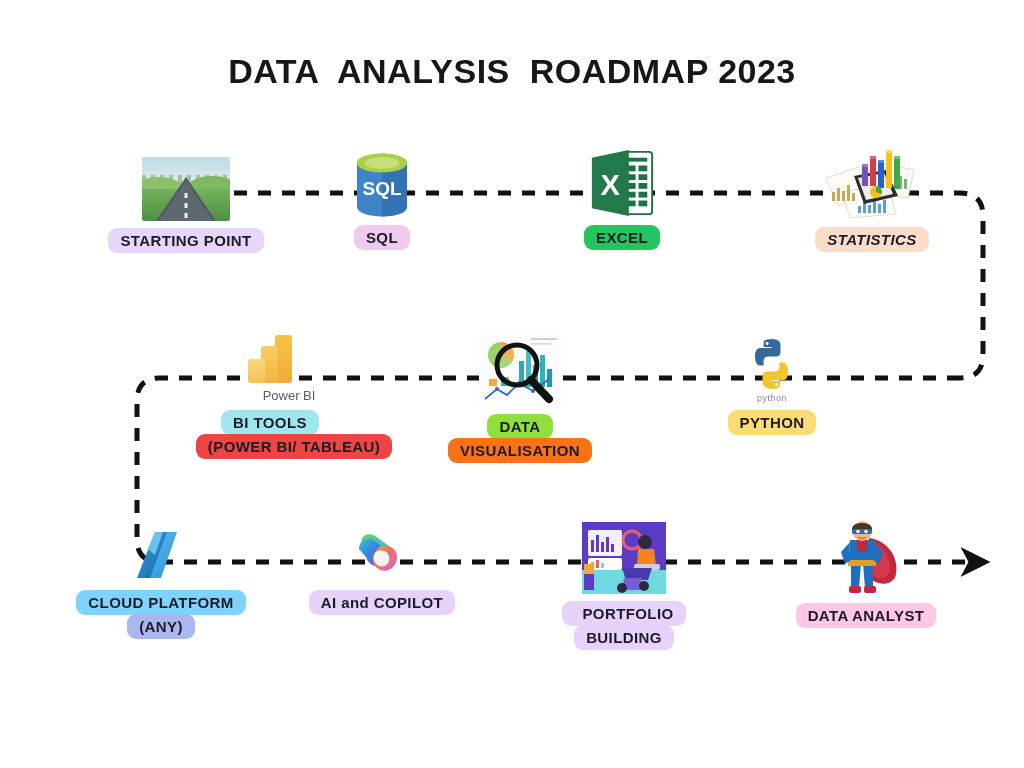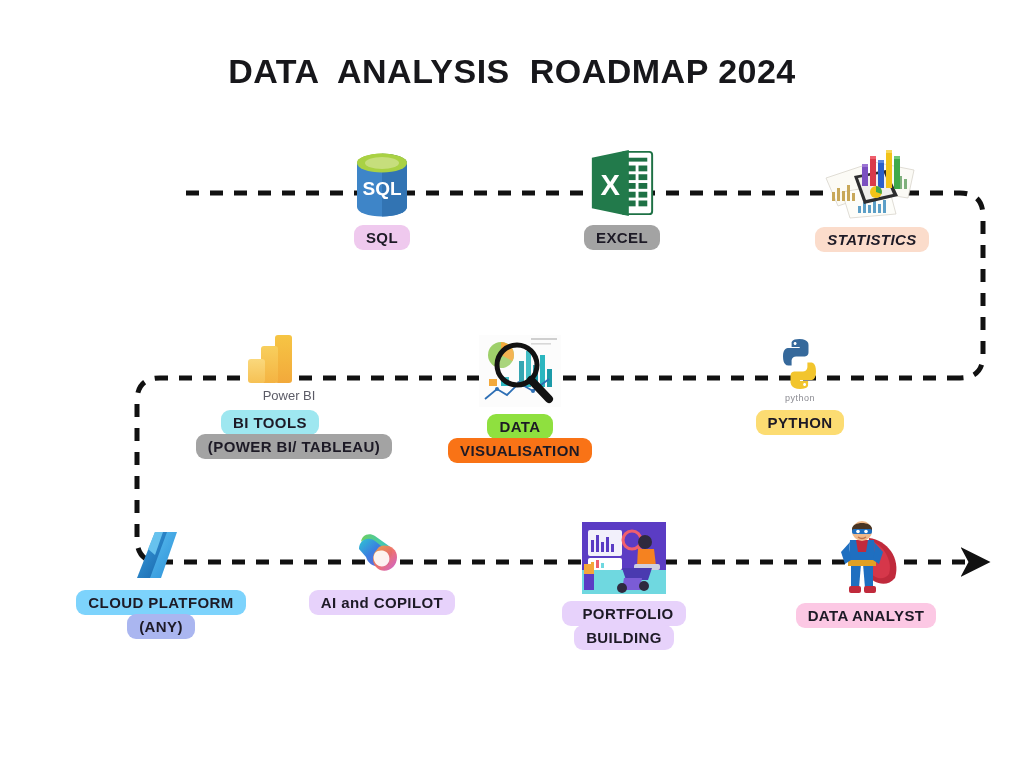--- a/index.html
+++ b/index.html
@@ -95,36 +95,53 @@
   .pf { width: 84px; height: 72px; position: relative; overflow:hidden; }
 
   
   .hero { width: 74px; height: 78px; position: relative; }
 </style>
 </head>
 <body>
 
 <div id="canvas">
 
-  <div id="title">DATA  ANALYSIS  ROADMAP 2024</div>
+  <div id="title">DATA  ANALYSIS  ROADMAP 2023</div>
 
   <svg id="wires" viewBox="0 0 1024 768" xmlns="http://www.w3.org/2000/svg">
     <defs>
       <marker id="arrow" markerWidth="7" markerHeight="7" refX="1.5" refY="3" orient="auto" markerUnits="strokeWidth">
         <path d="M0,0 L6,3 L0,6 L1.6,3 Z" fill="#111111"></path>
       </marker>
     </defs>
 
     <path d="M 186,193 L 960,193 Q 983,193 983,216 L 983,355 Q 983,378 960,378" fill="none" stroke="#111111" stroke-width="5" stroke-dasharray="13 11" stroke-linecap="butt"></path>
 
     <path d="M 960,378 L 160,378 Q 137,378 137,401 L 137,539 Q 137,562 160,562" fill="none" stroke="#111111" stroke-width="5" stroke-dasharray="13 11" stroke-linecap="butt"></path>
 
     <path d="M 160,562 L 968,562" fill="none" stroke="#111111" stroke-width="5" stroke-dasharray="13 11" stroke-linecap="butt" marker-end="url(#arrow)"></path>
   </svg>
 
+  <div class="node" style="left:96px; top:157px; width:180px; align-items:center;">
+    <div class="icon-wrap">
+      <div class="road">
+        <div class="sky-haze"></div>
+        <div class="trees"></div>
+        <div class="hill-l"></div>
+        <div class="hill-r"></div>
+        <div class="field"></div>
+        <div class="tarmac"></div>
+        <div class="tarmac2"></div>
+        <div class="dash-c"></div>
+      </div>
+    </div>
+    <div class="label">
+      <div class="lbl-line one" style="background:#e6d7f8;">STARTING POINT</div>
+    </div>
+  </div>
 
   <div class="node" style="left:322px; top:152px; width:120px;">
     <div class="icon-wrap">
       <svg class="sqlcyl" viewBox="0 0 56 66">
         <ellipse cx="28" cy="11" rx="25" ry="9.5" fill="#9ec73d"></ellipse>
         <path d="M3,11 L3,55 A25,9.5 0 0 0 53,55 L53,11 Z" fill="#3e85c8"></path>
         <path d="M28,1.8 L28,64.5 A25,9.5 0 0 0 53,55 L53,11 A25,9.5 0 0 0 28,1.8 Z" fill="#3274b3"></path>
         <ellipse cx="28" cy="11" rx="25" ry="9.5" fill="#a9d143"></ellipse>
         <ellipse cx="28" cy="11" rx="17" ry="6" fill="#c6de7c"></ellipse>
         <text x="28" y="43" text-anchor="middle" font-family="Liberation Sans, sans-serif" font-size="19" font-weight="bold" fill="#ffffff">SQL</text>
@@ -150,21 +167,21 @@
           <rect x="38" y="45" width="9" height="6"></rect>
             <rect x="50" y="45" width="9" height="6"></rect>
           <rect x="38" y="54" width="9" height="6"></rect>
             <rect x="50" y="54" width="9" height="6"></rect>
         </g>
         <path d="M2,10 L40,2 L40,70 L2,62 Z" fill="#227a4b"></path>
         <text x="21" y="48" text-anchor="middle" font-family="Liberation Sans, sans-serif" font-size="30" font-weight="bold" fill="#ffffff">X</text>
       </svg>
     </div>
     <div class="label">
-      <div class="lbl-line one" style="background:#a3a3a3;text-align:right;">EXCEL</div>
+      <div class="lbl-line one" style="background:#22c55e;text-align:right;">EXCEL</div>
     </div>
   </div>
 
   <div class="node" style="left:812px; top:148px; width:120px;font-style:italic;">
     <div class="icon-wrap">
       <svg class="stats" viewBox="0 0 100 72">
 
         <g stroke="#d8d4cb" stroke-width="0.8">
           <polygon points="4,30 40,18 52,46 16,58" fill="#fcfbf6"></polygon>
           <polygon points="52,14 92,22 86,50 48,44" fill="#fbfaf5"></polygon>
@@ -234,21 +251,21 @@
           </linearGradient>
         </defs>
         <rect x="30" y="2" width="17" height="48" rx="3" fill="url(#pbA)"></rect>
         <rect x="16" y="13" width="17" height="37" rx="3" fill="url(#pbB)"></rect>
         <rect x="3" y="26" width="17" height="24" rx="3" fill="url(#pbC)"></rect>
       </svg>
       <div class="pbi-txt">Power BI</div>
     </div>
     <div class="label">
       <div class="lbl-line top" style="background:#9ee7f0;">BI TOOLS</div>
-      <div class="lbl-line bot" style="background:#a3a3a3;margin-left:48px;">(POWER BI/ TABLEAU)</div>
+      <div class="lbl-line bot" style="background:#ef4444;margin-left:48px;">(POWER BI/ TABLEAU)</div>
     </div>
   </div>
 
   <div class="node" style="left:438px; top:335px; width:164px;">
     <div class="icon-wrap">
       <svg class="dviz" viewBox="0 0 82 72">
         <rect x="0" y="0" width="82" height="72" fill="#fcfcfc"></rect>
 
         <circle cx="22" cy="20" r="13" fill="#9ed06a"></circle>
         <path d="M22,20 L22,7 A13,13 0 0 1 33.5,26 Z" fill="#f3a93c"></path>
@@ -275,21 +292,21 @@
         <circle cx="38" cy="30" r="20" fill="rgba(255,255,255,0.12)" stroke="#121212" stroke-width="5"></circle>
         <line x1="52" y1="45" x2="70" y2="64" stroke="#121212" stroke-width="8" stroke-linecap="round"></line>
       </svg>
     </div>
     <div class="label">
       <div class="lbl-line top" style="background:#8fe03f;">DATA</div>
       <div class="lbl-line bot" style="background:#f97316;">VISUALISATION</div>
     </div>
   </div>
 
-  <div class="node" style="left:740px; top:336px; width:120px;">
+  <div class="node" style="left:712px; top:336px; width:120px;">
     <div class="icon-wrap py">
       <svg width="56" height="56" viewBox="0 0 56 56">
         <path d="M27.5,3 C19,3 19.6,6.9 19.6,6.9 l0,4 8.1,0 0,1.2 -11.3,0
                  C16.4,12.1 11,11.5 11,20.6 c0,9.1 4.7,8.8 4.7,8.8 l3.9,0 0,-4.2
                  c0,0 -0.2,-4.7 4.5,-4.7 l8,0 c0,0 4.4,0.1 4.4,-4.3 l0,-7.2
                  C36.5,9 37.2,3 27.5,3 Z M23.1,6 c0.8,0 1.5,0.7 1.5,1.5
                  C24.6,8.3 23.9,9 23.1,9 22.3,9 21.6,8.3 21.6,7.5 21.6,6.7 22.3,6 23.1,6 Z" fill="#36699b"></path>
         <path d="M28.2,53 c8.5,0 7.9,-3.9 7.9,-3.9 l0,-4 -8.1,0 0,-1.2 11.3,0
                  c0,0 4.7,0.6 4.7,-8.5 0,-9.1 -4.7,-8.8 -4.7,-8.8 l-3.9,0 0,4.2
                  c0,0 0.2,4.7 -4.5,4.7 l-8,0 c0,0 -4.4,-0.1 -4.4,4.3 l0,7.2

